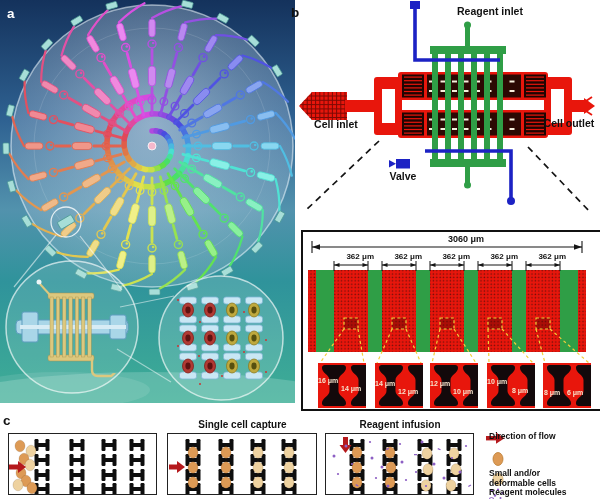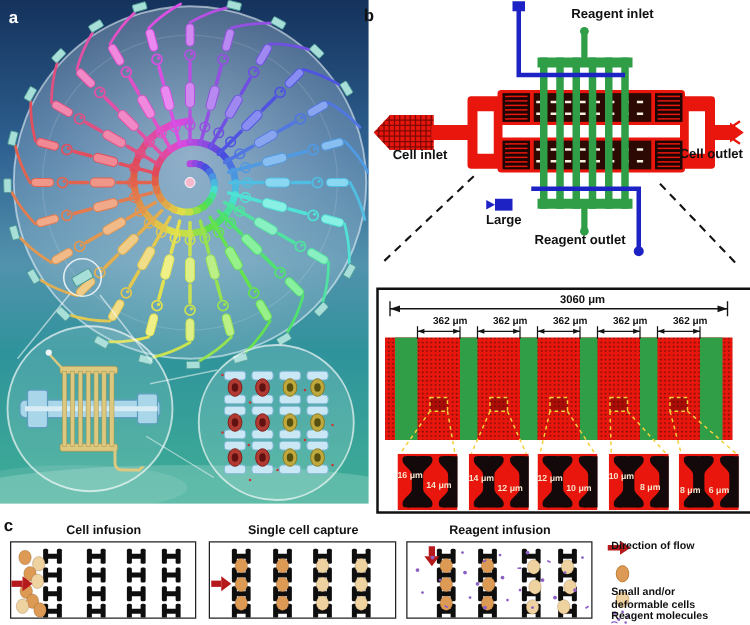--- a/index.html
+++ b/index.html
@@ -530,22 +530,21 @@
       <rect x="410" y="1" width="10" height="8" fill="#1c22c4"></rect>
       <path d="M425,151 L511,151 L511,199" stroke="#1c22c4" stroke-width="3.6" fill="none"></path>
       <circle cx="511" cy="201" r="4" fill="#1c22c4"></circle>
       <rect x="396" y="159" width="14" height="9.5" fill="#1c22c4"></rect>
       <polygon points="389,160 396,163.8 389,167.5" fill="#1c22c4"></polygon>
     </svg>
   <div class="plabel" style="left:291px;top:5px">b</div>
   <div class="blab" style="left:430px;top:5px;width:120px">Reagent inlet</div>
   <div class="blab" style="left:302px;top:118px;width:68px">Cell inlet</div>
   <div class="blab" style="left:538px;top:117px;width:62px">Cell outlet</div>
-  <div class="blab" style="left:383px;top:170px;width:40px">Large</div>
-  <div class="blab" style="left:406px;top:186px;width:116px">Reagent outlet</div>
+  <div class="blab" style="left:383px;top:170px;width:40px">Valve</div>
 
   <div id="zoom-box">
     <svg id="zoom-svg" class="abs" style="left:0;top:0" width="290" height="177" viewBox="0 0 290 177">
         <defs>
           <pattern id="zdots" width="3.4" height="3.4" patternUnits="userSpaceOnUse">
             <rect x="0" y="0" width="3.4" height="3.4" fill="#e8160c"></rect>
             <circle cx="1.2" cy="1.2" r="0.75" fill="#70100a"></circle>
           </pattern>
           <clipPath id="ins0">
             <rect x="15" y="131" width="48" height="45"></rect>
@@ -655,21 +654,20 @@
     <div class="gap-lab" style="left:127px;top:148px">12 μm</div>
     <div class="gap-lab" style="left:150px;top:156px">10 μm</div>
     <div class="gap-lab" style="left:184px;top:146px">10 μm</div>
     <div class="gap-lab" style="left:209px;top:155px">8 μm</div>
     <div class="gap-lab" style="left:241px;top:157px">8 μm</div>
     <div class="gap-lab" style="left:264px;top:157px">6 μm</div>
   </div>
 
   <div class="plabel" style="left:3px;top:413px">c</div>
 
-  <div class="stage-title" style="left:8px;width:150px">Cell infusion</div>
   <div class="stage-title" style="left:167px;width:151px">Single cell capture</div>
   <div class="stage-title" style="left:325px;width:150px">Reagent infusion</div>
 
   <div class="stage-box" style="left:8px;width:147px">
     <svg id="c-box1" width="147" height="60" viewBox="0 0 147 60">
         <rect x="25.5" y="5" width="4" height="12" rx="1.2" fill="#0e0e0e"></rect>
         <rect x="36.5" y="5" width="4" height="12" rx="1.2" fill="#0e0e0e"></rect>
         <rect x="28" y="9" width="10" height="4" fill="#0e0e0e"></rect>
         <rect x="25.5" y="20" width="4" height="12" rx="1.2" fill="#0e0e0e"></rect>
         <rect x="36.5" y="20" width="4" height="12" rx="1.2" fill="#0e0e0e"></rect>

